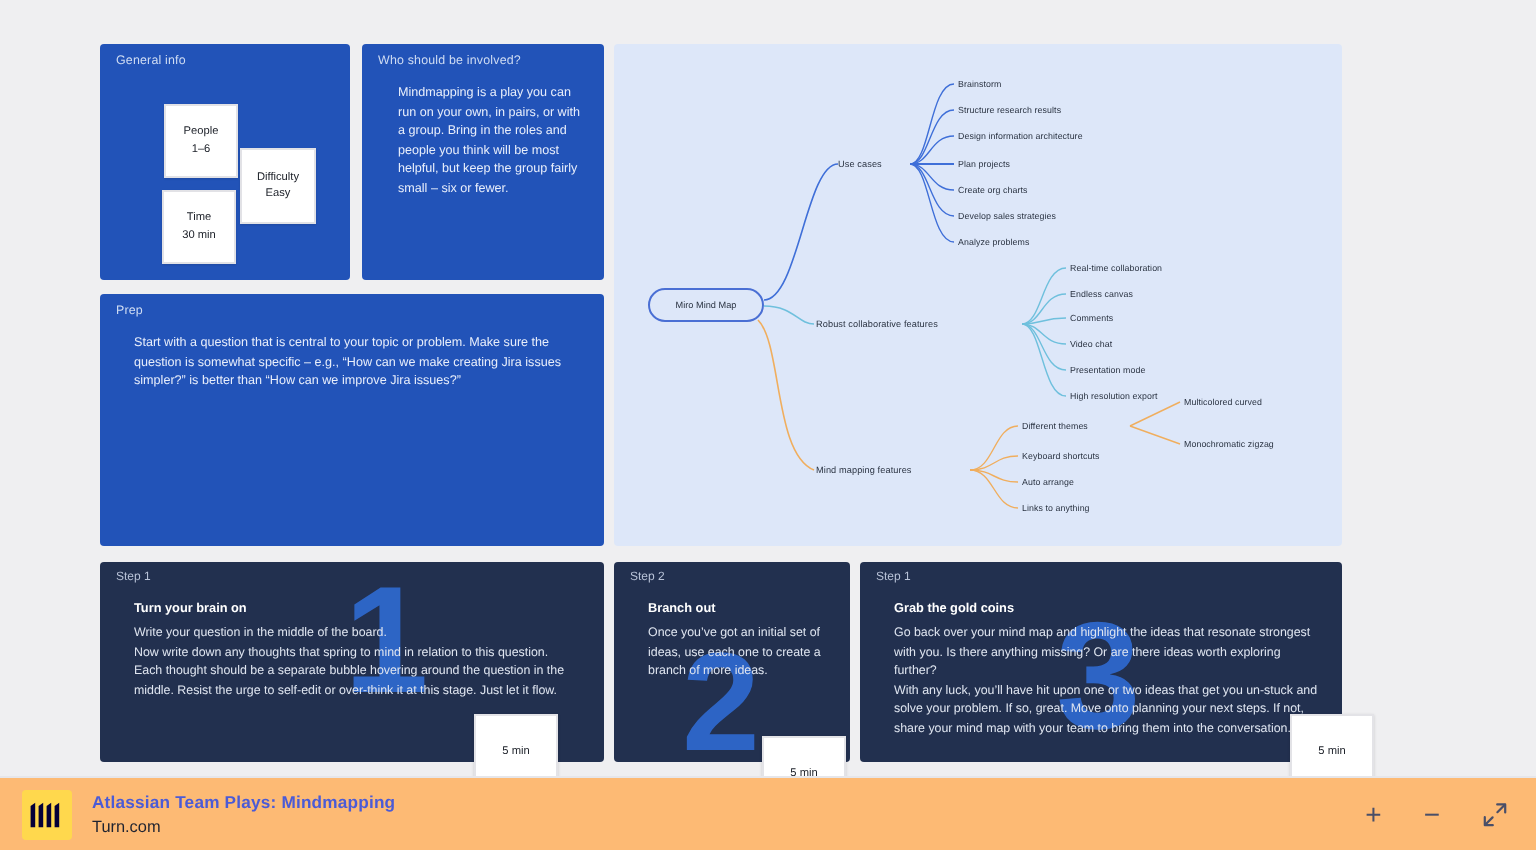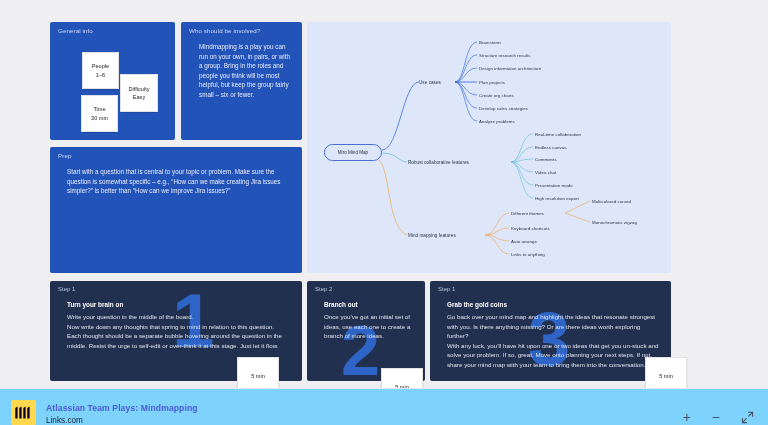--- a/index.html
+++ b/index.html
@@ -108,22 +108,22 @@
     background: #ffffff;
     border: 0.6px solid #e3e3e7;
     display: flex; align-items: center; justify-content: center;
     font-size: 5.6px; color: #20242c;
     box-shadow: 0 0.5px 1.5px rgba(0,0,0,.15);
   }
 
   
   #bottombar {
     position: absolute; left: 0; top: 388px; width: 768px; height: 37px;
-    background: #7dd3fc;
-    display: flex; align-items: flex-end;
+    background: #fdba74;
+    display: flex; align-items: center;
     border-top: 0.6px solid #e6e6ea;
   }
   #logo-box {
     width: 25px; height: 25px; margin-left: 11px;
     background: #ffd84d; border-radius: 2px;
     display: flex; align-items: center; justify-content: center;
   }
   #titles { margin-left: 10px; }
   #title-main { font-size: 8.6px; color: #4b5bd6; font-weight: bold; letter-spacing: .1px; }
   #title-sub  { font-size: 8.2px; color: #1f2330; margin-top: 3px; }
@@ -276,21 +276,21 @@
       <svg width="18" height="13" viewBox="0 0 18 13">
         <path d="M2.6 0.4 L0.3 2.0 L0.3 12.6 L2.6 12.6 Z" fill="#050038"></path>
         <path d="M6.6 0.4 L4.3 2.0 L4.3 12.6 L6.6 12.6 Z" fill="#050038"></path>
         <path d="M10.6 0.4 L8.3 2.0 L8.3 12.6 L10.6 12.6 Z" fill="#050038"></path>
         <path d="M14.6 0.4 L12.3 2.0 L12.3 12.6 L14.6 12.6 Z" fill="#050038"></path>
       </svg>
     </div>
 
     <div id="titles">
       <div id="title-main">Atlassian Team Plays: Mindmapping</div>
-      <div id="title-sub">Links.com</div>
+      <div id="title-sub">Turn.com</div>
     </div>
 
     <div id="controls">
       <div class="ctrl" style="font-size:14px;">+</div>
       <div class="ctrl" style="font-size:14px;">−</div>
       <div class="ctrl">
         <svg width="13" height="13" viewBox="0 0 13 13">
           <path d="M7.6 1.2 L11.6 1.2 L11.6 5.2" fill="none" stroke="#4a4f68" stroke-width="1.1" stroke-linecap="round" stroke-linejoin="round"></path>
           <path d="M11.4 1.4 L7.7 5.1" stroke="#4a4f68" stroke-width="1.1" stroke-linecap="round"></path>
           <path d="M5.4 11.6 L1.4 11.6 L1.4 7.6" fill="none" stroke="#4a4f68" stroke-width="1.1" stroke-linecap="round" stroke-linejoin="round"></path>

